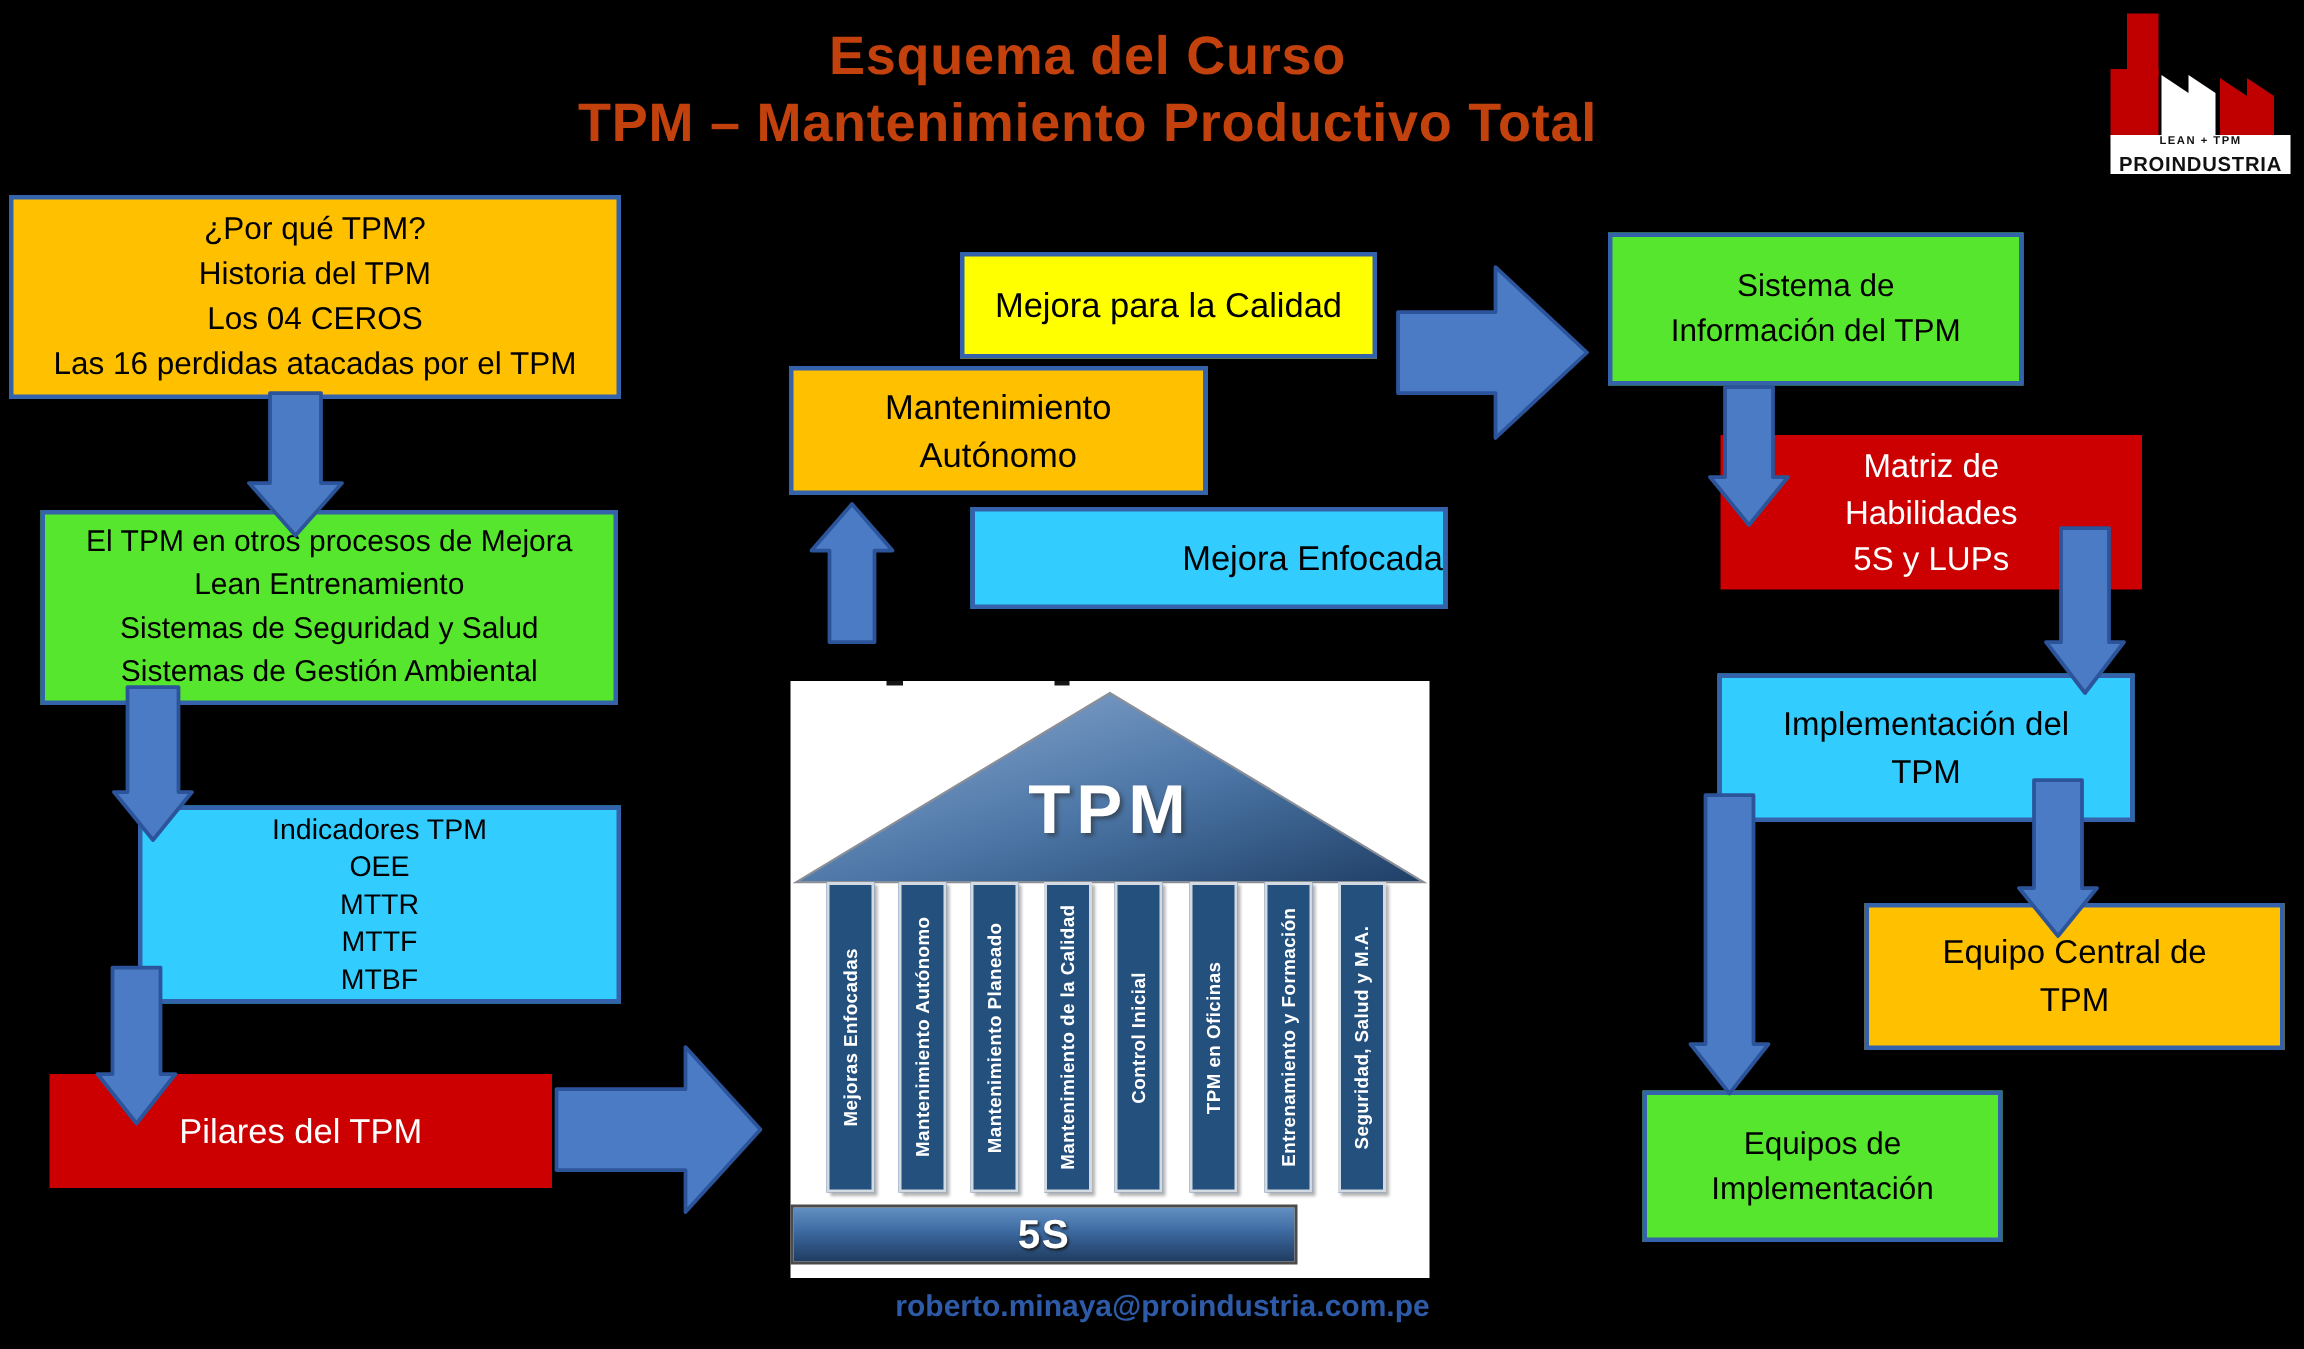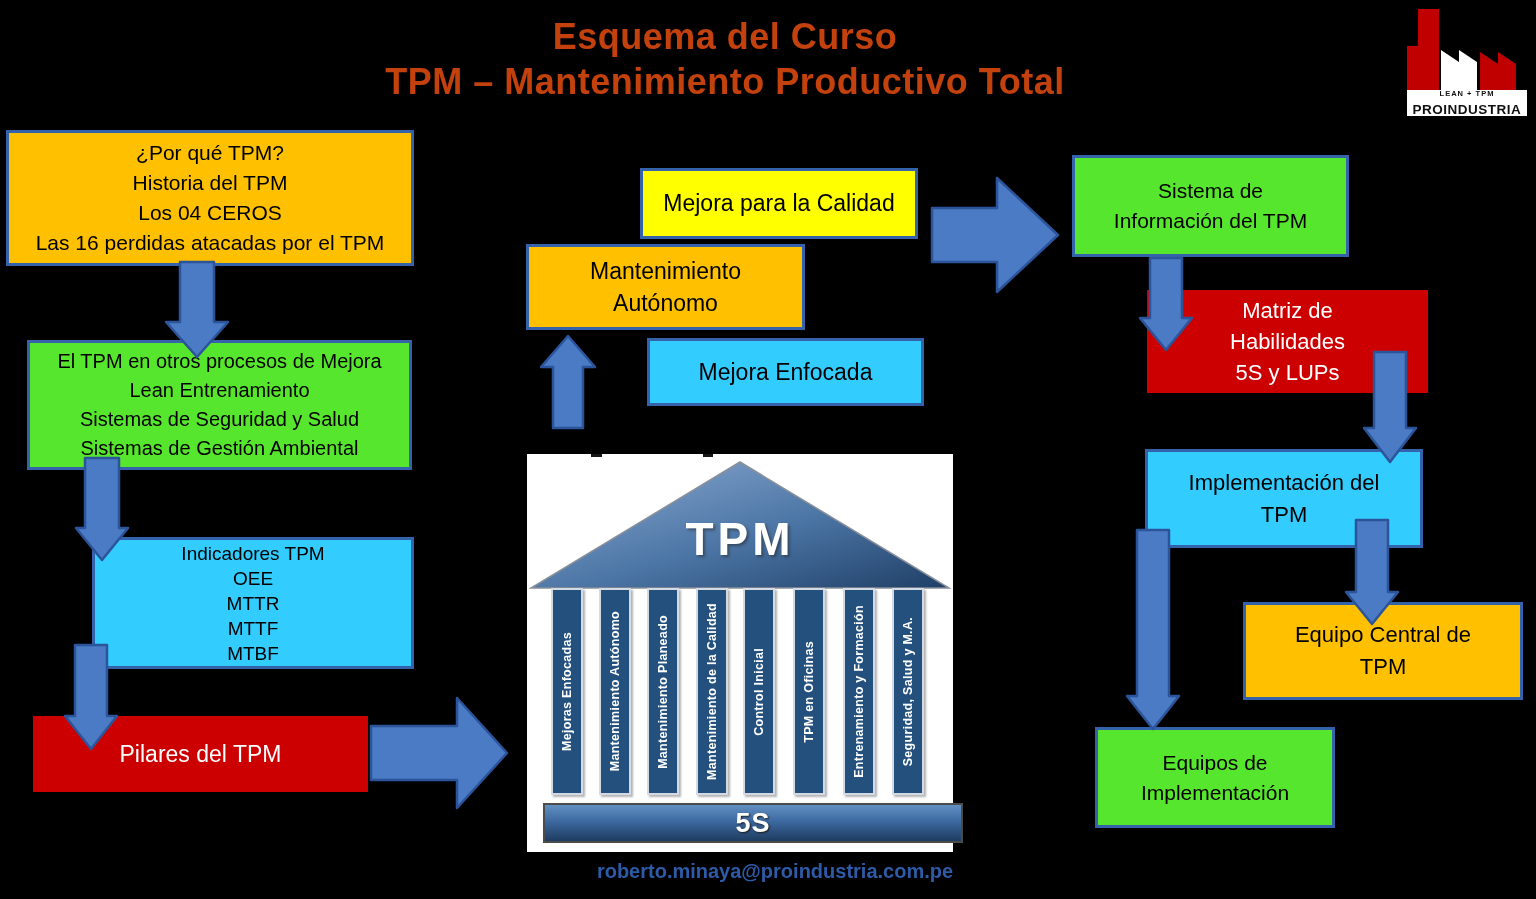--- a/index.html
+++ b/index.html
@@ -37,21 +37,21 @@
     position:absolute; width:32px; height:207px; top:134px;
     background:#24507E; border:2px solid #D4DAE2; box-sizing:border-box;
     display:flex; align-items:center; justify-content:center;
     box-shadow:2px 2px 2px rgba(0,0,0,0.30);
   }
   .pillar span {
     writing-mode:vertical-rl; transform:rotate(180deg);
     color:#FFFFFF; font-weight:bold; font-size:12.5px; white-space:nowrap; letter-spacing:0.3px;
   }
   .base-bar {
-    position:absolute; left:16px; top:349px; width:420px; height:40px; box-sizing:border-box;
+    position:absolute; left:0; top:349px; width:338px; height:40px; box-sizing:border-box;
     background:linear-gradient(180deg,#6390C2 0%,#3C69A0 45%,#1F3C60 100%);
     border:2px solid #4B4B4B;
     display:flex; align-items:center; justify-content:center;
     color:#FFFFFF; font-weight:bold; font-size:27px; letter-spacing:1px;
     text-shadow:1px 1px 2px #1a1a1a;
   }
   .stray-mark { position:absolute; height:3px; background:#161616; }
   .email {
     position:absolute; left:560px; top:860px; width:430px; text-align:center;
     color:#2E5BA8; font-weight:bold; font-size:20px;
@@ -117,21 +117,21 @@
 
   <div class="box c-yellow" style="left:640px;top:168px;width:278px;height:71px;font-size:23px;">
     <div class="ln">Mejora para la Calidad</div>
   </div>
 
   <div class="box c-orange" style="left:526px;top:244px;width:279px;height:86px;font-size:23px;line-height:32px;">
     <div class="ln">Mantenimiento</div>
     <div class="ln">Autónomo</div>
   </div>
 
-  <div class="box c-blue" style="left:647px;top:338px;width:277px;height:68px;font-size:23px;">
+  <div class="box c-blue" style="left:647px;top:338px;width:318px;height:68px;font-size:23px;text-align:right;">
     <div class="ln">Mejora Enfocada</div>
   </div>
 
   <div class="box c-green" style="left:1072px;top:155px;width:277px;height:102px;font-size:21px;line-height:30px;">
     <div class="ln">Sistema de</div>
     <div class="ln">Información del TPM</div>
   </div>
 
   <div class="box c-red" style="left:1147px;top:290px;width:281px;height:103px;font-size:22px;line-height:31px;">
     <div class="ln">Matriz de</div>

